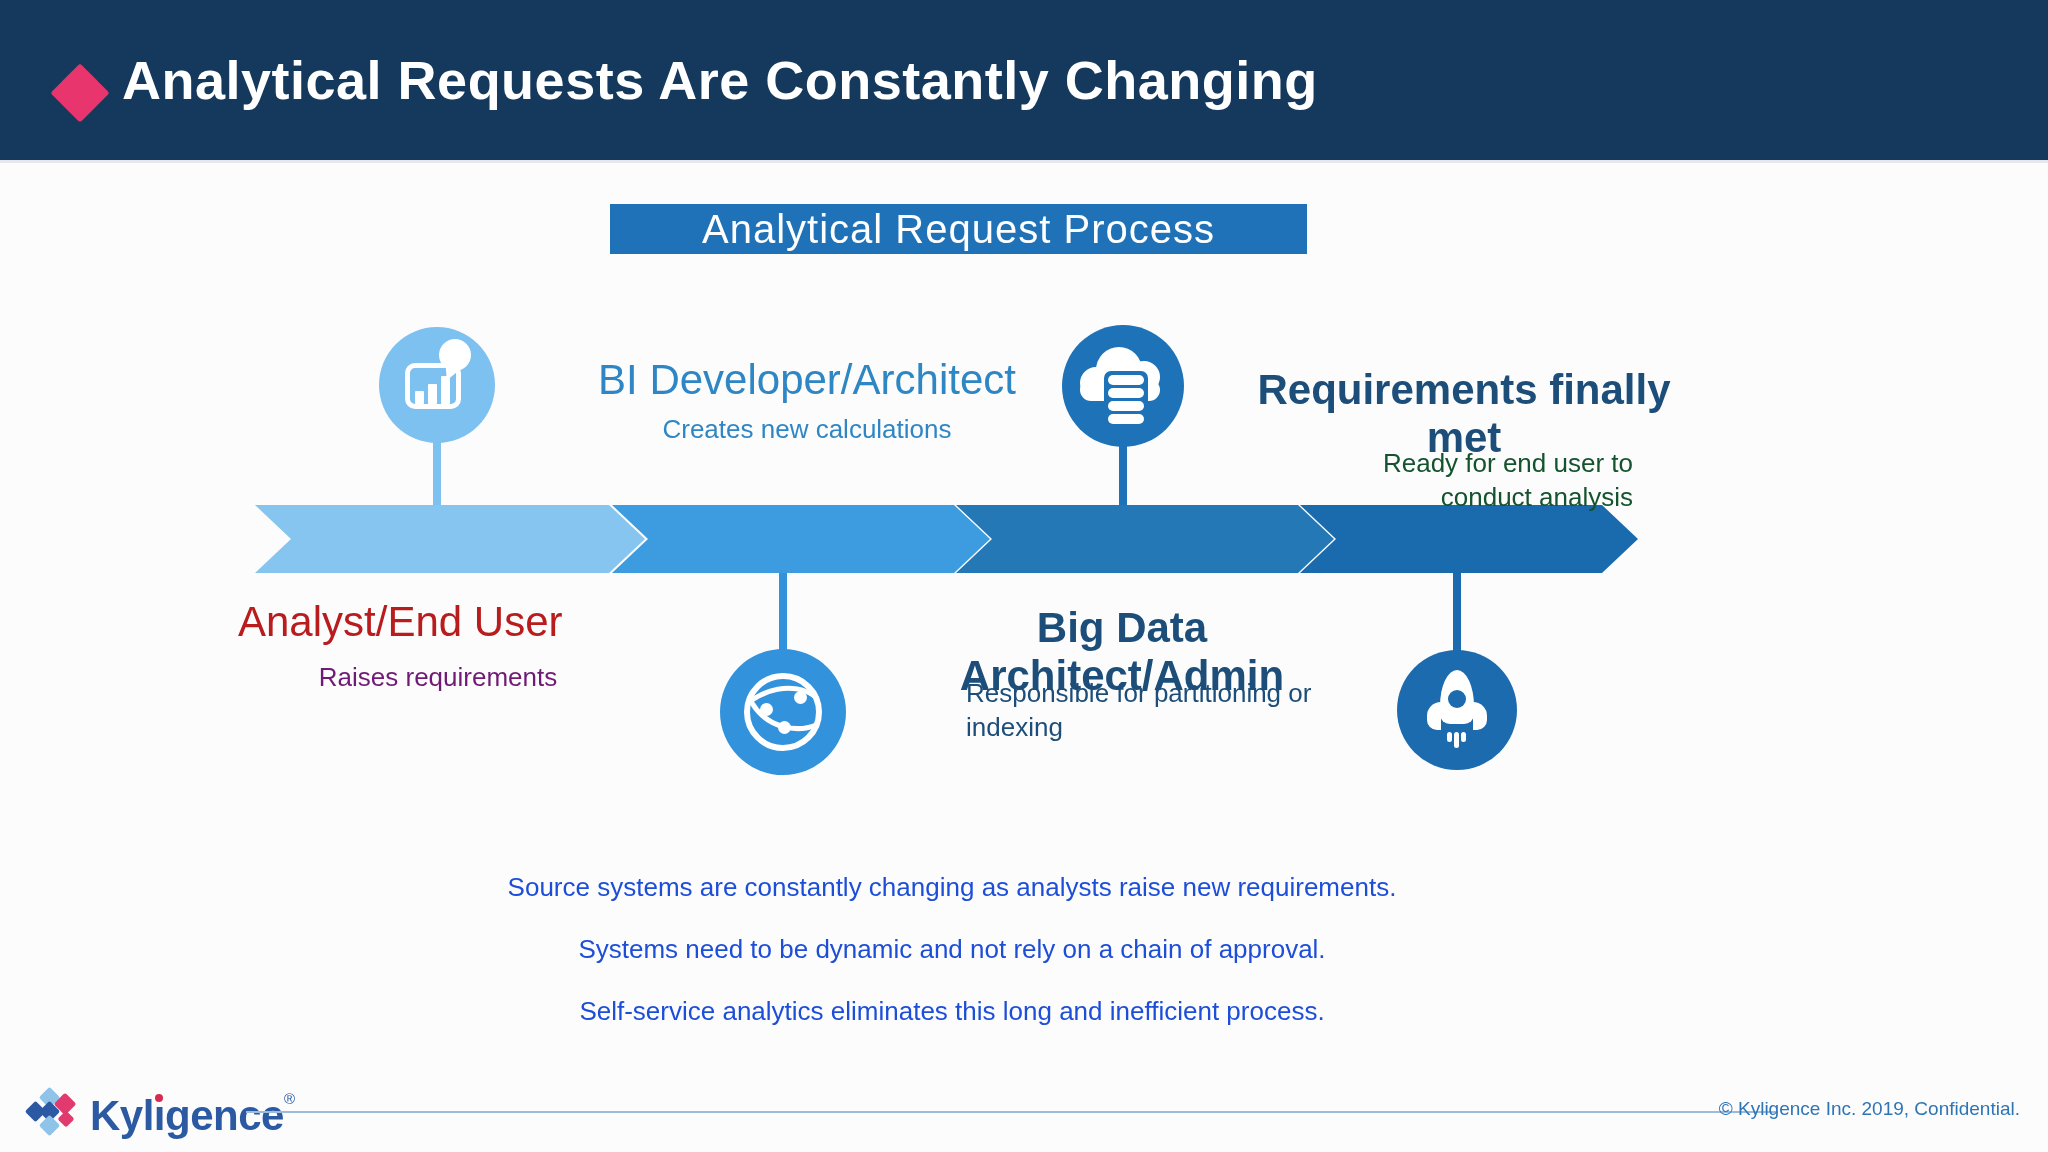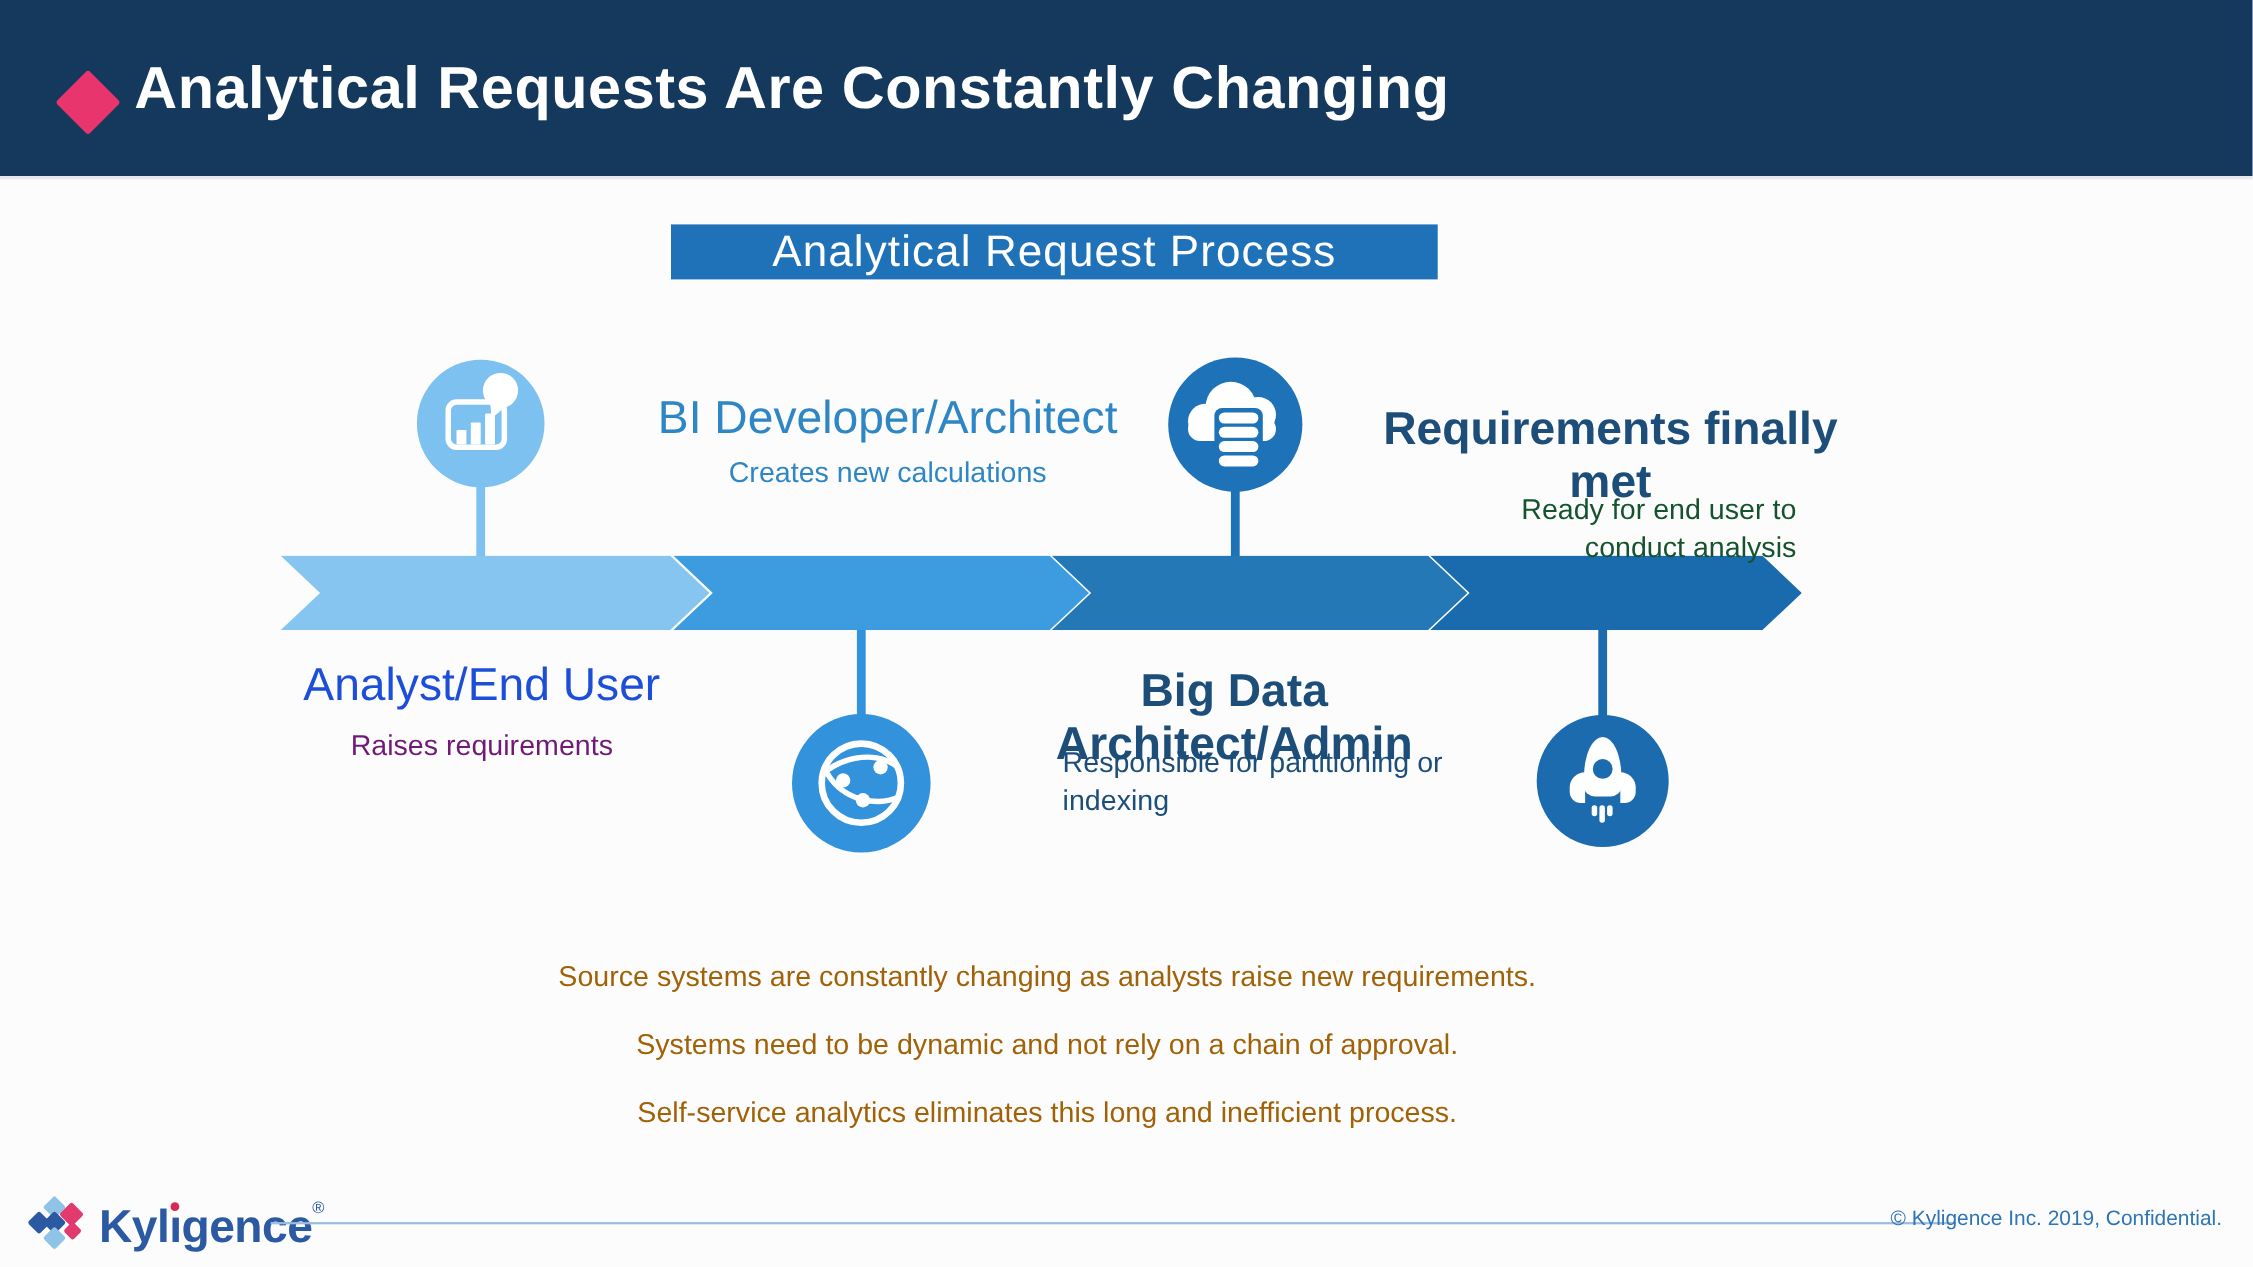--- a/index.html
+++ b/index.html
@@ -76,31 +76,31 @@
   .rocket-window { position:absolute; left:51px; top:40px; width:18px; height:18px;
     background:#1B6BAE; border-radius:50%; }
   .rocket-fin { position:absolute; top:52px; width:14px; height:28px; background:#fff; }
   .fin-l { left:30px; border-radius:14px 0 0 10px; }
   .fin-r { left:76px; border-radius:0 14px 10px 0; }
   .rocket-flame { position:absolute; width:5px; background:#fff; border-radius:2.5px; top:82px; }
   .fl1{left:50px; height:10px;} .fl2{left:57px; height:16px;} .fl3{left:64px; height:10px;}
   
   .role { position:absolute; font-size:42px; }
   .desc { position:absolute; font-size:26px; line-height:34px; }
-  .role-1 { left:238px; top:598px; width:400px; text-align:center; color:#1d4ed8; }
+  .role-1 { left:238px; top:598px; width:400px; color:#b91c1c; }
   .desc-1 { left:238px; top:660px; width:400px; text-align:center; color:#701a75; }
   .role-2 { left:577px; top:356px; width:460px; text-align:center; color:#2E86C4; }
   .desc-2 { left:577px; top:412px; width:460px; text-align:center; color:#2E86C4; }
   .role-3 { left:882px; top:604px; width:480px; text-align:center; color:#1C4E79; font-weight:600;}
   .desc-3 { left:966px; top:676px; width:420px; text-align:left; color:#1C4E79; }
   .role-4 { left:1224px; top:366px; width:480px; text-align:center; color:#1C4E79; font-weight:600;}
   .desc-4 { left:1333px; top:446px; width:300px; text-align:right; color:#14532d; }
   
   .summary { position:absolute; left:427px; top:872px; width:1050px; text-align:center; }
-  .summary p { font-size:26px; line-height:30px; color:#a16207; margin-bottom:32px; }
+  .summary p { font-size:26px; line-height:30px; color:#1d4ed8; margin-bottom:32px; }
   
   .logo-cluster { position:absolute; left:26px; top:1088px; width:52px; height:52px; }
   .ld { position:absolute; transform:rotate(45deg); border-radius:2px; }
   .ld-a { left:16px; top:2px;  width:15px; height:15px; background:#8FC3E8; }
   .ld-b { left:2px;  top:16px; width:15px; height:15px; background:#2B5AA3; }
   .ld-c { left:16px; top:16px; width:15px; height:15px; background:#2B5AA3; }
   .ld-d { left:16px; top:30px; width:15px; height:15px; background:#8FC3E8; }
   .ld-e { left:31px; top:8px;  width:16px; height:16px; background:#E13A6F; }
   .ld-f { left:34px; top:25px; width:12px; height:12px; background:#E13A6F; }
   .wordmark { position:absolute; left:90px; top:1090px; font-size:42px; font-weight:bold;

